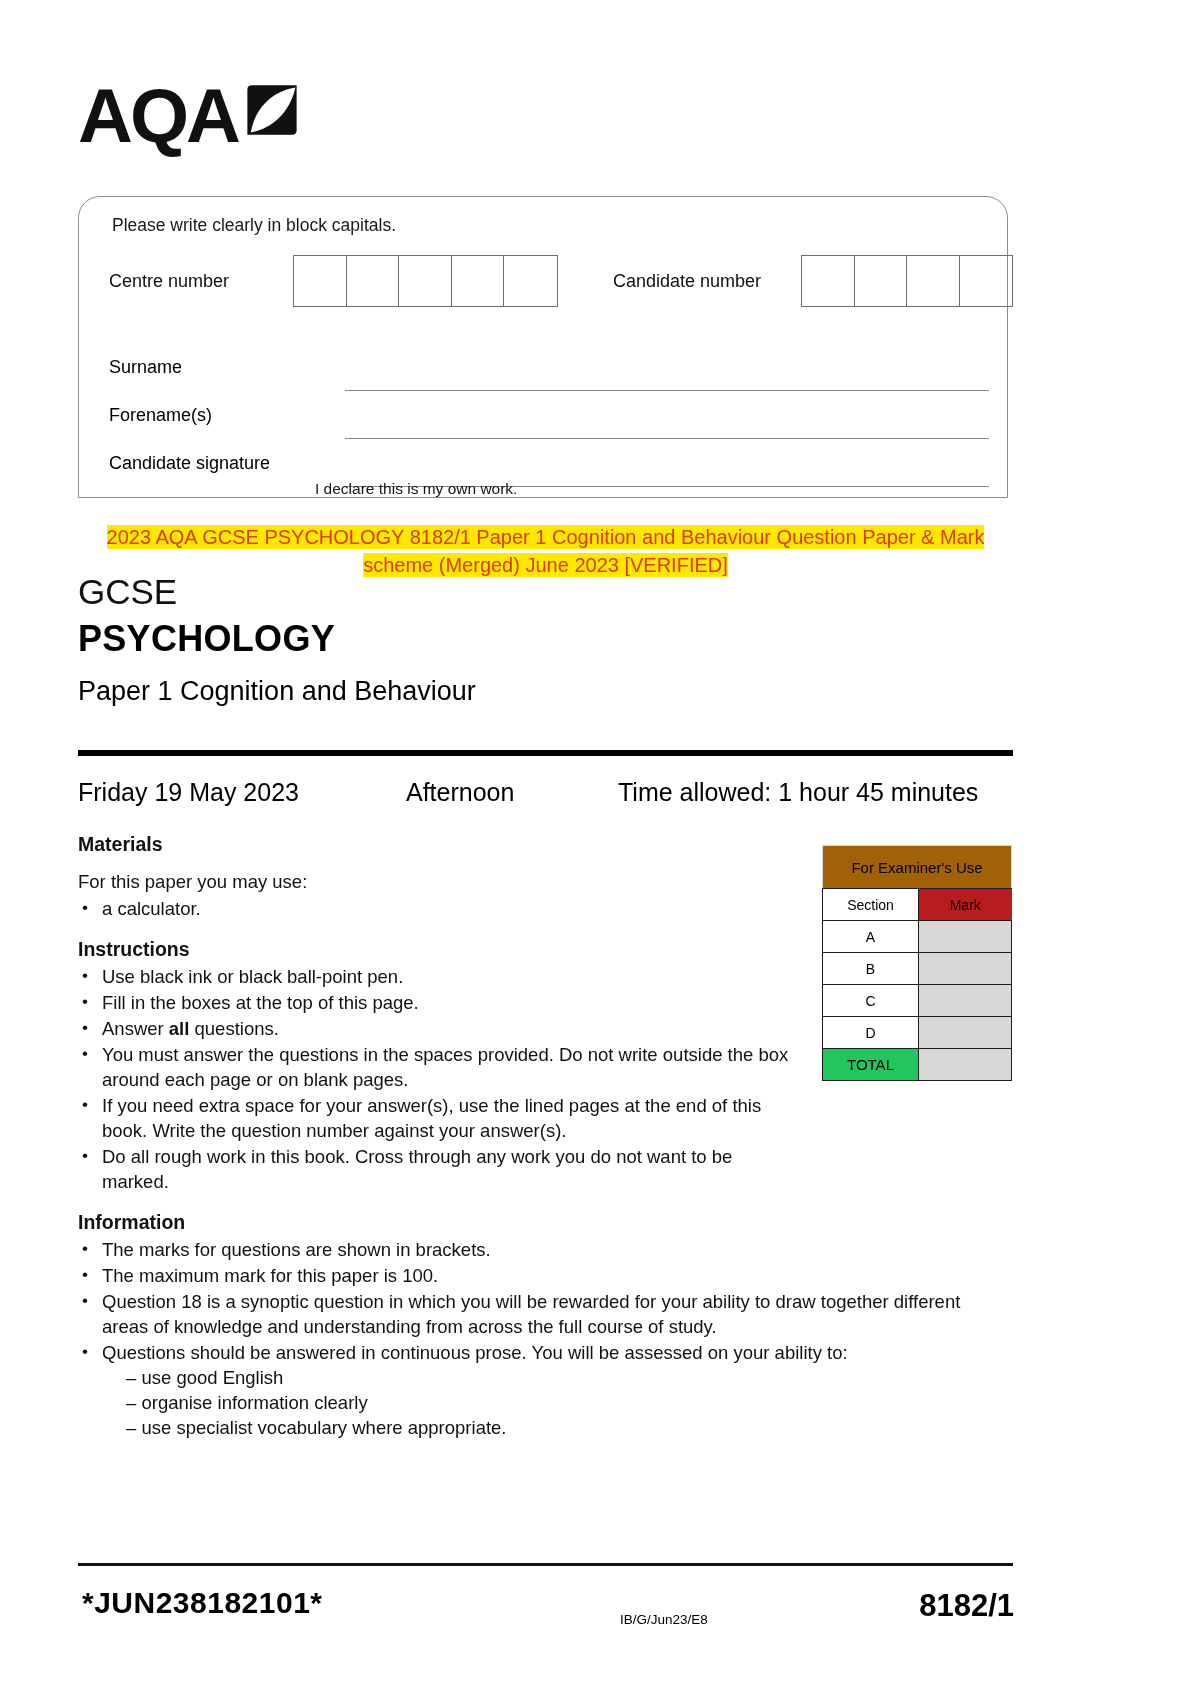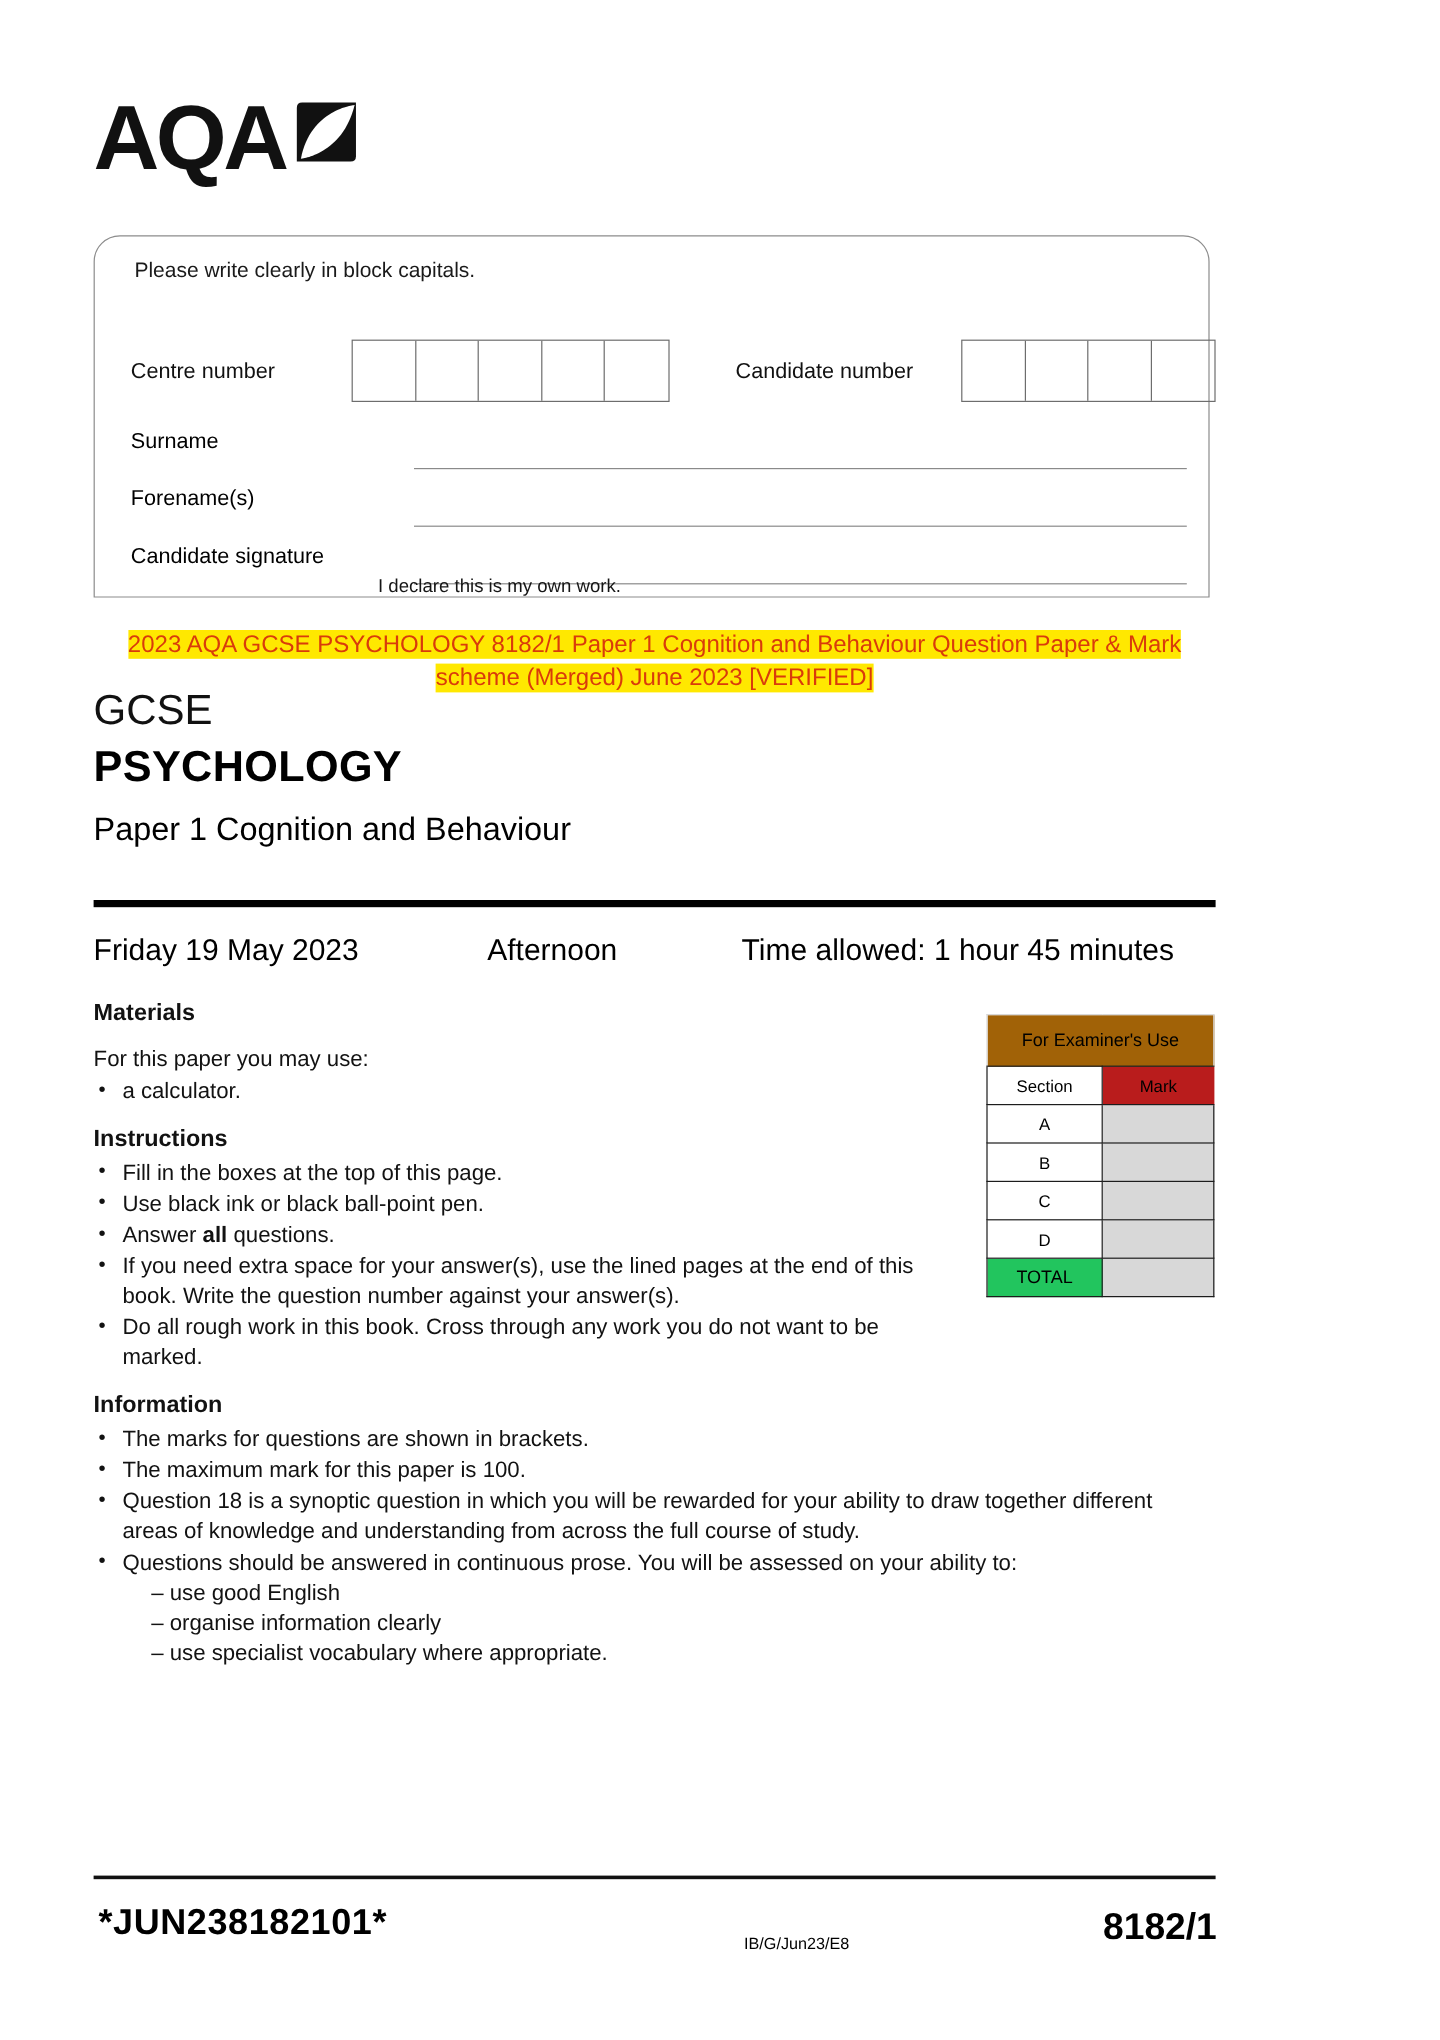--- a/index.html
+++ b/index.html
@@ -61,21 +61,21 @@
   .blockcaps {
     position: absolute;
     left: 33px;
     top: 18px;
     font-size: 17.5px;
     color: #1a1a1a;
   }
   .row-centre {
     position: absolute;
     left: 30px;
-    top: 86px;
+    top: 58px;
     width: 880px;
     height: 52px;
   }
   .lbl {
     font-size: 18px;
     color: #111111;
     position: absolute;
     white-space: nowrap;
   }
   .boxes {
@@ -360,23 +360,24 @@
   <div class="content">
 
     <div class="sec-head first">Materials</div>
     <div class="plain">For this paper you may use:</div>
     <ul class="bl">
       <li>a calculator.</li>
     </ul>
 
     <div class="sec-head">Instructions</div>
     <ul class="bl">
+      <li>Use black ink or black ball-point pen.</li>
       <li>Fill in the boxes at the top of this page.</li>
-      <li>Use black ink or black ball-point pen.</li>
       <li><span>Answer <b>all</b> questions.</span></li>
+      <li>You must answer the questions in the spaces provided. Do not write outside the box around each page or on blank pages.</li>
       <li>If you need extra space for your answer(s), use the lined pages at the end of this book. Write the question number against your answer(s).</li>
       <li>Do all rough work in this book. Cross through any work you do not want to be marked.</li>
     </ul>
 
     <div class="sec-head">Information</div>
     <ul class="bl wide">
       <li>The marks for questions are shown in brackets.</li>
       <li>The maximum mark for this paper is 100.</li>
       <li>Question 18 is a synoptic question in which you will be rewarded for your ability to draw together different areas of knowledge and understanding from across the full course of study.</li>
       <li>

